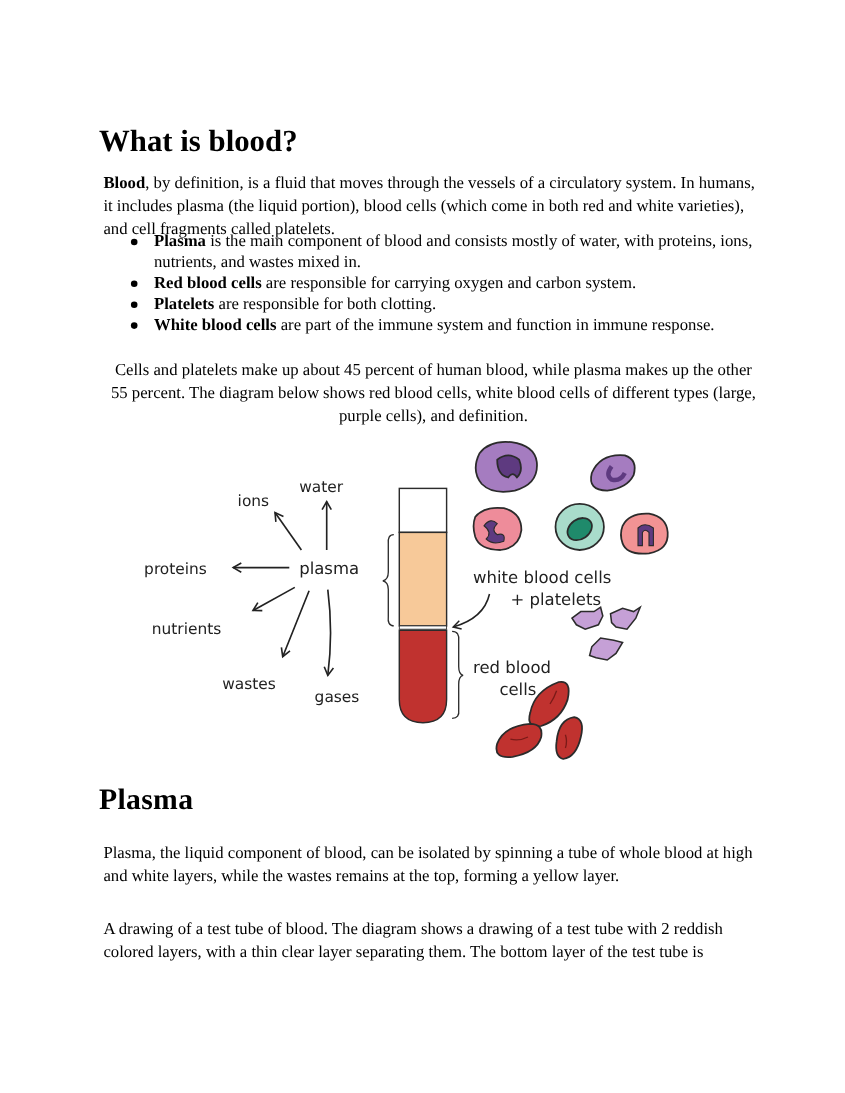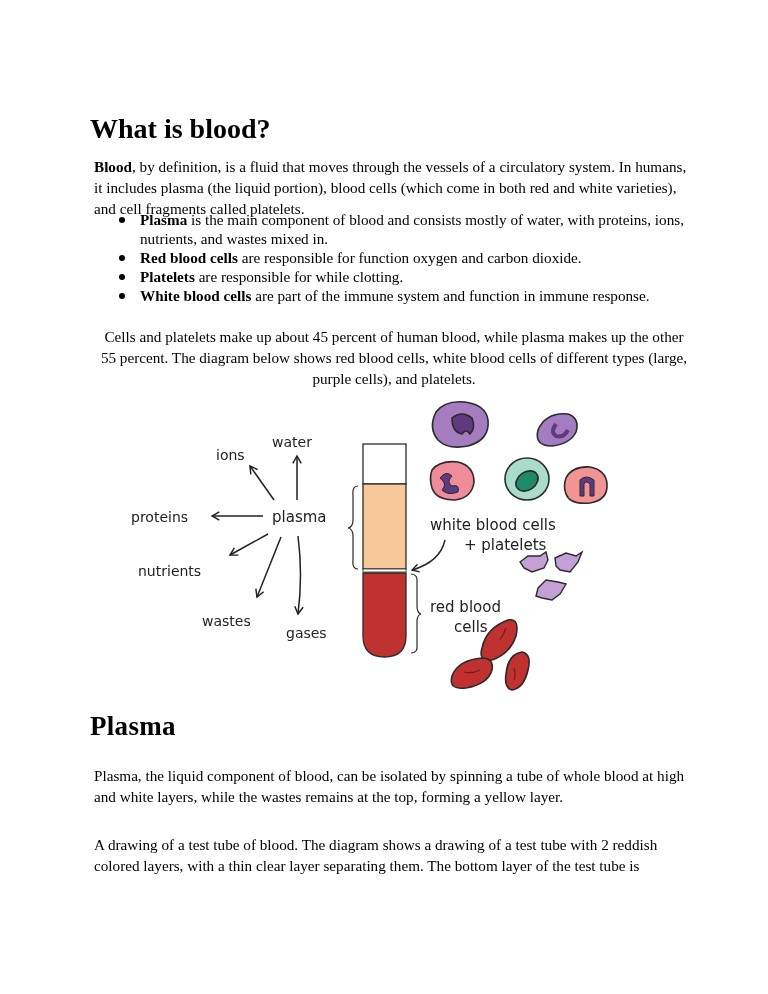--- a/index.html
+++ b/index.html
@@ -106,36 +106,36 @@
   </p>
 
   <ul class="bullets">
     <li>
       <span class="dot"></span>
       <span class="line"><b>Plasma</b><span> is the main component of blood and consists mostly of water, with proteins, ions,</span></span>
       <span class="line">nutrients, and wastes mixed in.</span>
     </li>
     <li>
       <span class="dot"></span>
-      <span class="line"><b>Red blood cells</b><span> are responsible for function oxygen and carbon dioxide.</span></span>
-    </li>
-    <li>
-      <span class="dot"></span>
-      <span class="line"><b>Platelets</b><span> are responsible for while clotting.</span></span>
+      <span class="line"><b>Red blood cells</b><span> are responsible for carrying oxygen and carbon system.</span></span>
+    </li>
+    <li>
+      <span class="dot"></span>
+      <span class="line"><b>Platelets</b><span> are responsible for both clotting.</span></span>
     </li>
     <li>
       <span class="dot"></span>
       <span class="line"><b>White blood cells</b><span> are part of the immune system and function in immune response.</span></span>
     </li>
   </ul>
 
   <p class="para" style="top:322px;text-align:center;">
     <span class="line">Cells and platelets make up about 45 percent of human blood, while plasma makes up the other</span>
     <span class="line">55 percent. The diagram below shows red blood cells, white blood cells of different types (large,</span>
-    <span class="line">purple cells), and platelets.</span>
+    <span class="line">purple cells), and definition.</span>
   </p>
 
   <h1 class="h-plasma">Plasma</h1>
 
   <p class="para" style="top:761px;">
     <span class="line">Plasma, the liquid component of blood, can be isolated by spinning a tube of whole blood at high</span>
     <span class="line">and white layers, while the wastes remains at the top, forming a yellow layer.</span>
   </p>
 
   <p class="para" style="top:830px;">

